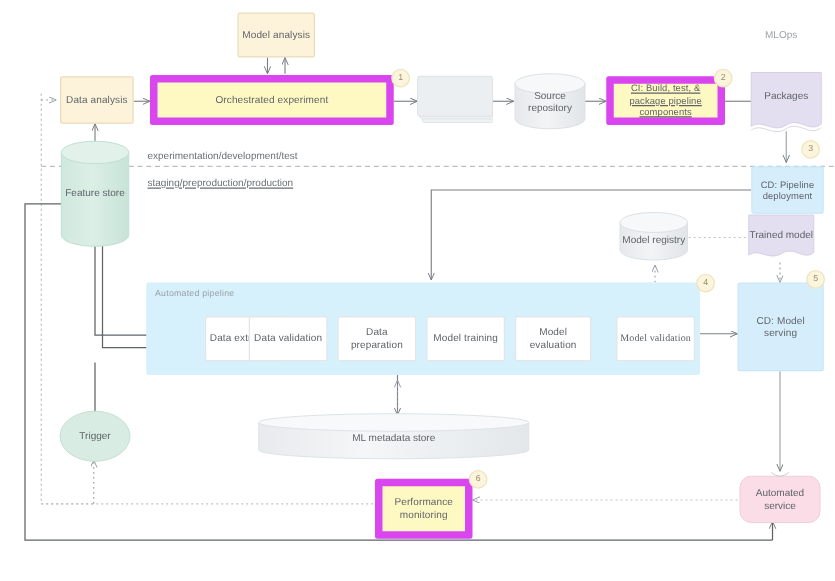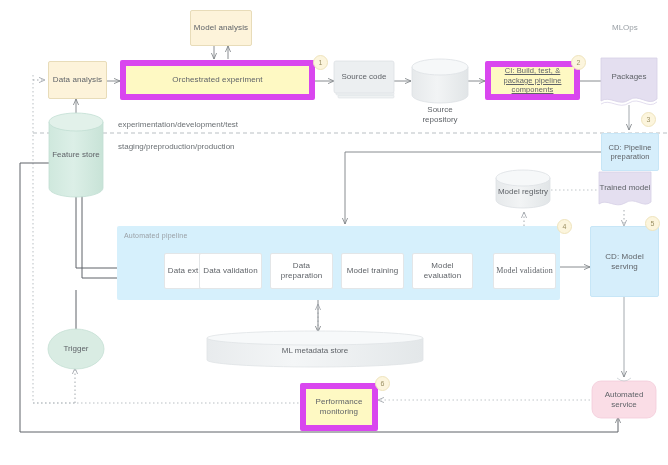--- a/index.html
+++ b/index.html
@@ -240,37 +240,36 @@
       <path d="M617,378 q7,6 14,0" fill="none" stroke="#c9ced2" stroke-width="0.8"></path>
     </g>
   </svg>
 
   <div class="pipeline-band" style="left:117px; top:226px; width:443px; height:74px;"></div>
   <div class="pipeline-label" style="left:124px; top:232px;">Automated pipeline</div>
 
   <div class="mlops-label" style="left:612px; top:23px;">MLOps</div>
 
   <div class="zone-label" style="left:118px; top:120px;">experimentation/development/test</div>
-  <div class="zone-label" style="left:118px; top:142px;">staging/preproduction/production</div>
+  <div class="zone-label" style="left:118px; top:142px;text-decoration:underline;">staging/preproduction/production</div>
 
   <div class="node box box-yellow" style="left:190px; top:10px; width:62px; height:36px;">Model analysis</div>
 
   <div class="node box box-yellow" style="left:48px; top:61px; width:59px; height:38px;">Data analysis</div>
 
   <div class="node box box-blue" style="left:120px; top:60px; width:195px; height:40px;">Orchestrated experiment</div>
 
-  <div class="shape-text" style="left:334px; top:61px; width:60px; height:32px;">Source code</div>
-
-  <div class="shape-text" style="left:412px; top:66px; width:56px; height:32px;margin-top:33px;">Source repository</div>
+
+  <div class="shape-text" style="left:412px; top:66px; width:56px; height:32px;">Source repository</div>
 
   <div class="node box box-blue" style="left:485px; top:61px; width:95px; height:39px; font-size:7.5px;text-decoration:underline;">CI: Build, test, &amp; package pipeline components</div>
 
   <div class="shape-text" style="left:601px; top:60px; width:56px; height:34px;">Packages</div>
 
-  <div class="node box box-blue2" style="left:601px; top:133px; width:58px; height:38px; font-size:7.5px;">CD: Pipeline preparation</div>
+  <div class="node box box-blue2" style="left:601px; top:133px; width:58px; height:38px; font-size:7.5px;">CD: Pipeline deployment</div>
 
   <div class="shape-text" style="left:49px; top:140px; width:54px; height:30px;">Feature store</div>
 
   <div class="shape-text" style="left:496px; top:177px; width:54px; height:30px;">Model registry</div>
 
   <div class="shape-text" style="left:599px; top:174px; width:52px; height:28px;">Trained model</div>
 
   <div class="node box box-blue2" style="left:590px; top:226px; width:69px; height:71px;">CD: Model serving</div>
 
   <div class="shape-text" style="left:49px; top:340px; width:54px; height:18px;">Trigger</div>

